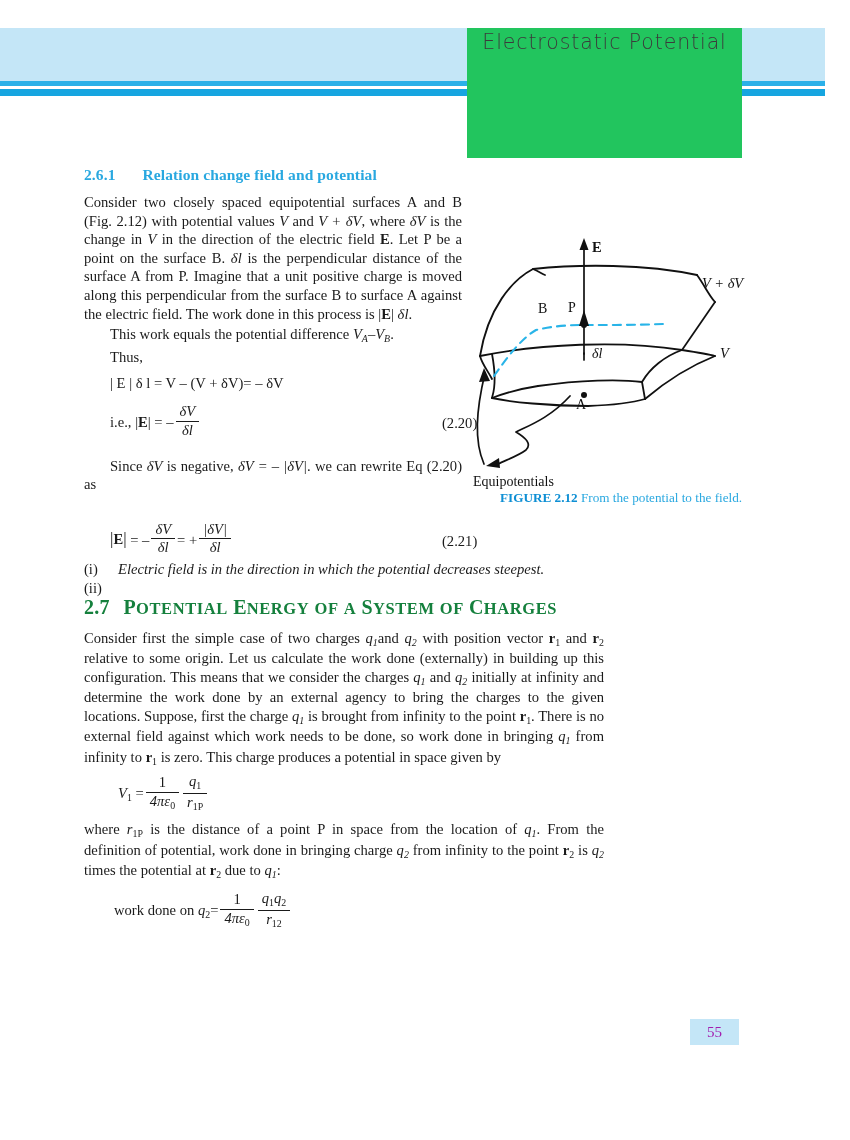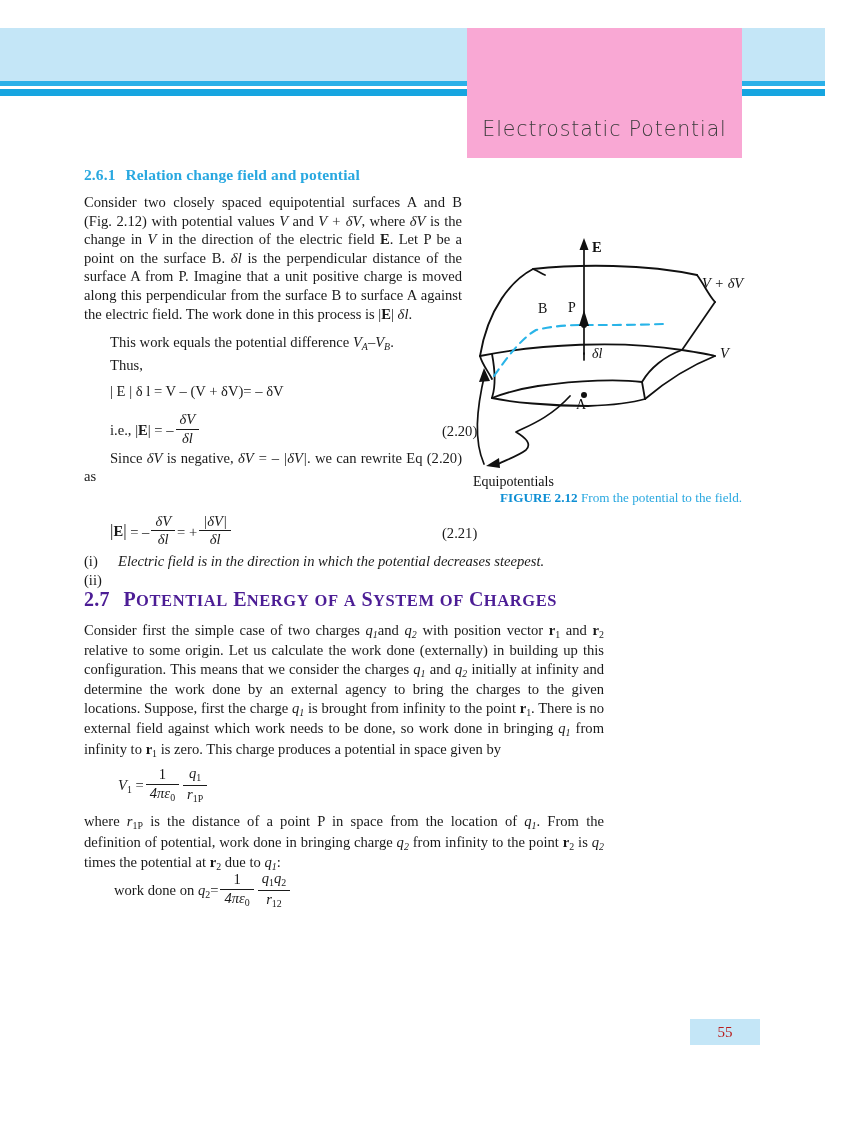--- a/index.html
+++ b/index.html
@@ -38,25 +38,24 @@
     left: 0; top: 89px;
     width: 825px; height: 7px;
     background: #16a5e0;
   }
 
   
   #chapter-title-box {
     position: absolute;
     left: 467px; top: 28px;
     width: 275px; height: 130px;
-    background: #f9a8d4;
+    background: #22c55e;
     display: flex;
     flex-direction: column;
     align-items: center;
-    justify-content: flex-end;
     padding-bottom: 14px;
     z-index: 5;
   }
   .chapter-title-line {
     font-family: "DejaVu Sans", sans-serif;
     font-size: 20.5px;
     letter-spacing: 0.9px;
     color: #3b3b3b;
     line-height: 1.42;
     white-space: nowrap;
@@ -71,21 +70,21 @@
   }
 
   h3#sec-261 {
     margin: 0 0 9px 0;
     font-family: "Liberation Serif", serif;
     font-size: 15.5px;
     font-weight: bold;
     color: #29a8e0;
     letter-spacing: 0.1px;
   }
-  h3#sec-261 .num { margin-right: 10px; }
+  h3#sec-261 .num { margin-right: 27px; }
 
   p.body {
     margin: 0 0 0 0;
     font-size: 14.6px;
     line-height: 1.275;
     text-align: justify;
     text-justify: inter-word;
   }
   p.body.indent { text-indent: 26px; }
   p.narrow { width: 378px; }
@@ -132,21 +131,21 @@
   ol.conclusions li .marker {
     position: absolute;
     left: 0; top: 0;
     font-style: normal;
   }
 
   h2#sec-27 {
     margin: 17px 0 10px 0;
     font-family: "Liberation Serif", serif;
     font-weight: bold;
-    color: #4c1d95;
+    color: #15803d;
     font-size: 20px;
     letter-spacing: 0.2px;
   }
   h2#sec-27 .sec-num { margin-right: 14px; }
   h2#sec-27 .smallcaps { font-size: 16.5px; letter-spacing: 0.6px; }
   h2#sec-27 .capfirst { font-size: 20px; }
 
   
   #figure-block {
     position: absolute;
@@ -161,27 +160,27 @@
     font-size: 13.2px;
     color: #29a8e0;
     line-height: 1.33;
   }
   #figure-caption .figlabel { font-weight: bold; color: #0e8fd4; }
 
   
   #page-number {
     position: absolute;
     left: 690px; top: 1019px;
-    width: 70px; height: 26px;
+    width: 49px; height: 26px;
     background: #c4e6f7;
     display: flex;
     align-items: center;
     justify-content: center;
     font-size: 15px;
-    color: #b91c1c;
+    color: #a21caf;
   }
 </style>
 </head>
 <body>
 
 <div id="header-band"></div>
 <div id="header-rule-thin"></div>
 <div id="header-gap"></div>
 <div id="header-rule-thick"></div>
 
@@ -190,34 +189,34 @@
 </div>
 
 <div id="content">
 
   <h3 id="sec-261">
     <span class="num">2.6.1</span><span>Relation change field and potential</span>
   </h3>
 
   <p class="body narrow"><span>Consider two closely spaced equipotential surfaces A and B (Fig. 2.12) with potential values </span><i>V</i><span> and </span><i>V + δV</i><span>, where </span><i>δV</i><span> is the change in </span><i>V</i><span> in the direction of the electric field </span><span class="bf">E</span><span>. Let P be a point on the surface B. </span><i>δl</i><span> is the perpendicular distance of the surface A from P. Imagine that a unit positive charge is moved along this perpendicular from the surface B to surface A against the electric field. The work done in this process is |</span><span class="bf">E</span><span>| </span><i>δl</i><span>.</span></p>
 
-  <p class="body narrow indent" style="margin-top:10px"><span>This work equals the potential difference </span><i>V</i><sub><i>A</i></sub><span>–</span><i>V</i><sub><i>B</i></sub><span>.</span></p>
+  <p class="body narrow indent" style="margin-top:2px"><span>This work equals the potential difference </span><i>V</i><sub><i>A</i></sub><span>–</span><i>V</i><sub><i>B</i></sub><span>.</span></p>
 
   <p class="body narrow indent" style="margin-top:2px">Thus,</p>
 
   <div class="eqline">
     <span style="">| E | δ l = V – (V + δV)= – δV</span>
   </div>
 
   <div class="eqline" style="margin-top:14px">
     <span>i.e., |</span><span class="bf">E</span><span>| = –</span><span class="frac"><span class="num it">δV</span><span class="den it">δl</span></span>
     <span class="eqnum">(2.20)</span>
   </div>
 
-  <p class="body narrow indent" style="margin-top:0"><span>Since </span><i>δV</i><span> is negative,  </span><i>δV = – |δV|</i><span>. we can rewrite Eq (2.20) as</span></p>
+  <p class="body narrow indent" style="margin-top:16px"><span>Since </span><i>δV</i><span> is negative,  </span><i>δV = – |δV|</i><span>. we can rewrite Eq (2.20) as</span></p>
 
   <div class="eqline" style="margin-top:30px">
     <span style="font-size:17px;">|<span class="bf" style="font-size:14.6px">E</span>|</span>
     <span>= –</span><span class="frac"><span class="num it">δV</span><span class="den it">δl</span></span><span>= +</span><span class="frac"><span class="num it">|δV|</span><span class="den it">δl</span></span>
     <span class="eqnum">(2.21)</span>
   </div>
 
 
   <ol class="conclusions">
     <li><span class="marker">(i)</span><span>Electric field is in the direction in which the potential decreases steepest.</span></li>
@@ -230,21 +229,21 @@
 
   <p class="body"><span>Consider first the simple case of two charges </span><i>q</i><sub><i>1</i></sub><span>and </span><i>q</i><sub><i>2</i></sub><span> with position vector </span><span class="bf">r</span><sub>1</sub><span> and </span><span class="bf">r</span><sub>2</sub><span> relative to some origin. Let us calculate the work done (externally) in building up this configuration. This means that we consider the charges </span><i>q</i><sub><i>1</i></sub><span> and </span><i>q</i><sub><i>2</i></sub><span> initially at infinity and determine the work done by an external agency to bring the charges to the given locations. Suppose, first the charge </span><i>q</i><sub><i>1</i></sub><span> is brought from infinity to the point </span><span class="bf">r</span><sub>1</sub><span>. There is no external field against which work needs to be done, so work done in bringing </span><i>q</i><sub><i>1</i></sub><span> from infinity to </span><span class="bf">r</span><sub>1</sub><span> is zero. This charge produces a potential in space given by</span></p>
 
   <div class="eqline" style="margin-top:8px; margin-left:34px">
     <i>V</i><sub>1</sub>
     <span>=</span><span class="frac"><span class="num">1</span><span class="den"><i>4πε</i><sub>0</sub></span></span><span class="frac"><span class="num"><i>q</i><sub>1</sub></span><span class="den"><i>r</i><sub>1P</sub></span></span>
   </div>
 
   <p class="body" style="margin-top:6px"><span>where </span><i>r</i><sub>1P</sub><span> is the distance of a point P in space from the location of </span><i>q</i><sub><i>1</i></sub><span>. From the definition of potential, work done in bringing charge </span><i>q</i><sub><i>2</i></sub><span> from infinity to the point </span><span class="bf">r</span><sub>2</sub><span> is </span><i>q</i><sub><i>2</i></sub><span> times the potential at </span><span class="bf">r</span><sub>2</sub><span> due to </span><i>q</i><sub><i>1</i></sub><span>:</span></p>
 
-  <div class="eqline" style="margin-top:0; margin-left:30px">
+  <div class="eqline" style="margin-top:12px; margin-left:30px">
     <span>work done on </span><i>q</i><sub>2</sub><span>=</span><span class="frac"><span class="num">1</span><span class="den"><i>4πε</i><sub>0</sub></span></span><span class="frac"><span class="num"><i>q</i><sub>1</sub><i>q</i><sub>2</sub></span><span class="den"><i>r</i><sub>12</sub></span></span>
   </div>
 
 </div>
 
 <div id="figure-block">
 <svg width="360" height="260" viewBox="0 0 360 260">
   <g fill="none" stroke="#111111" stroke-width="1.7" stroke-linecap="round" stroke-linejoin="round">
 
     <line x1="114" y1="124" x2="114" y2="117"></line>

